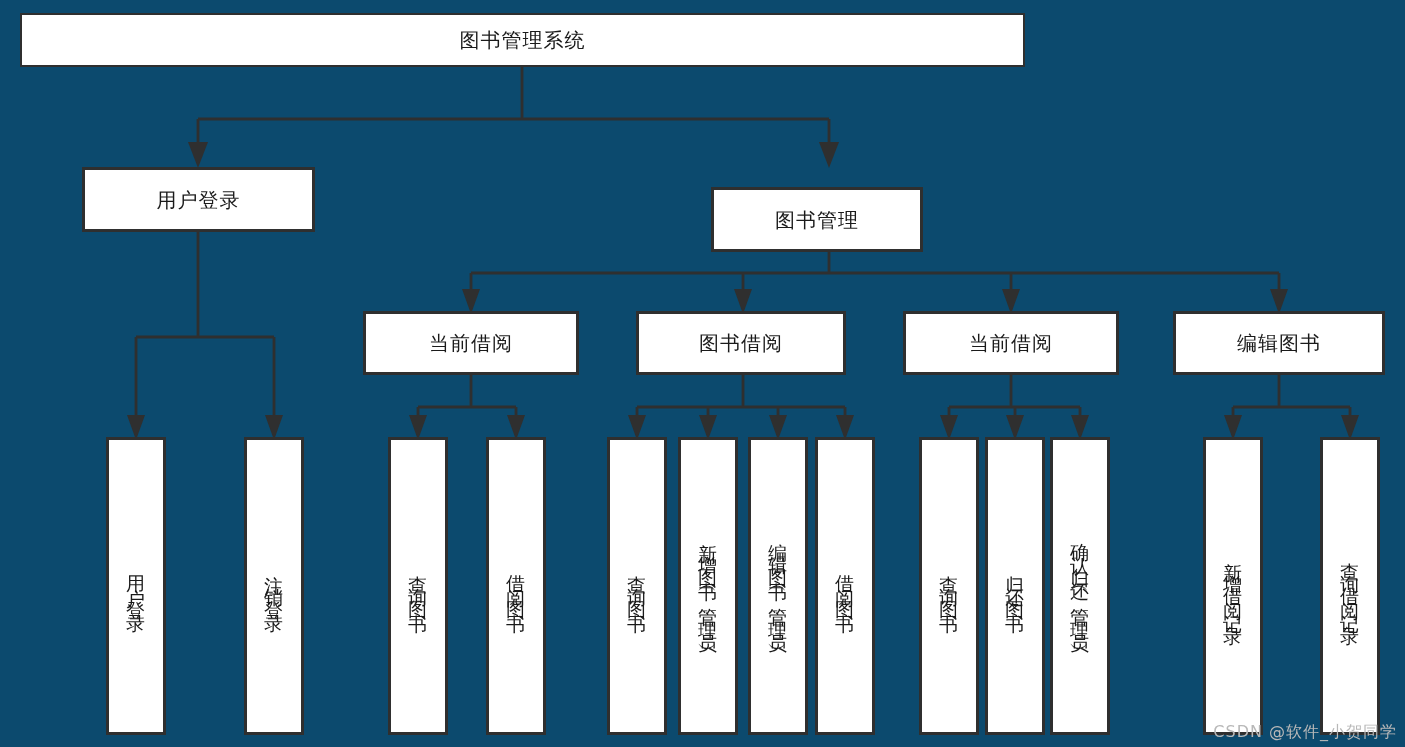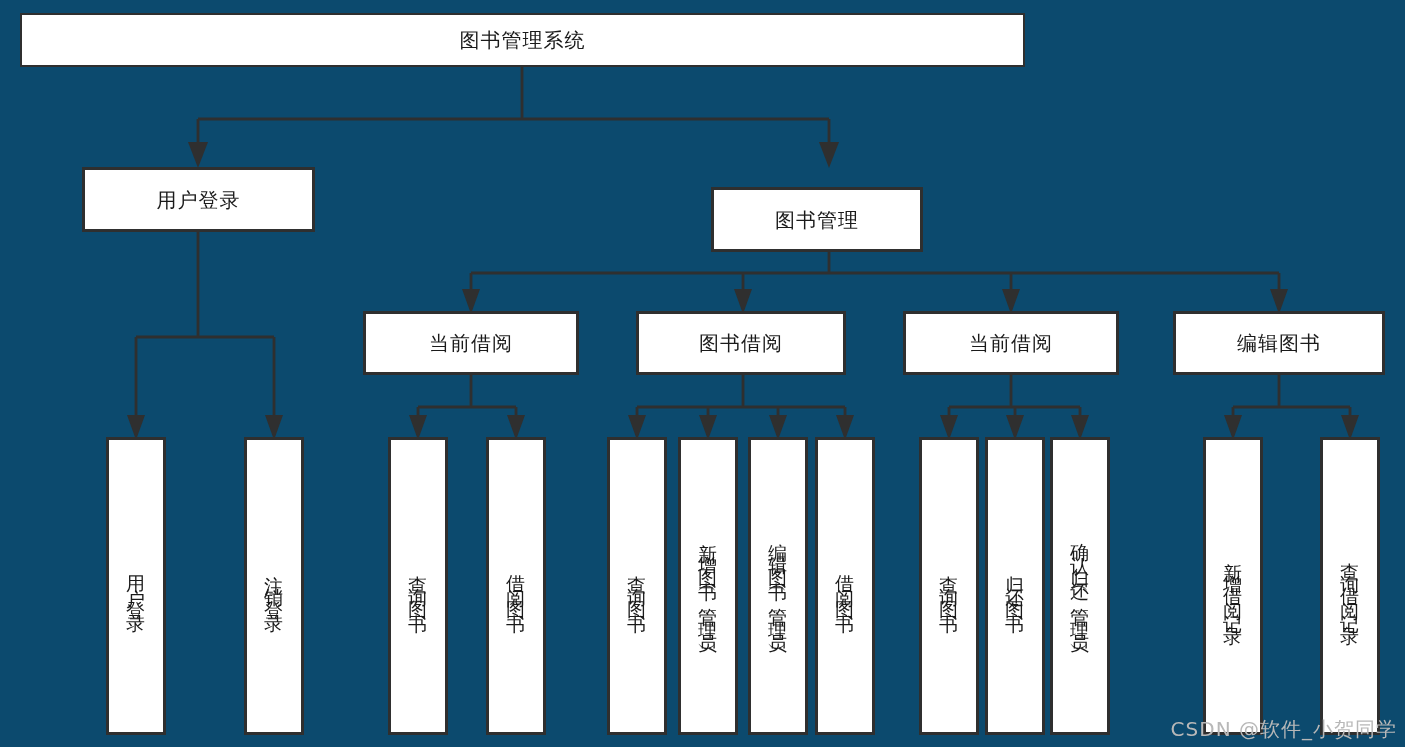--- a/index.html
+++ b/index.html
@@ -34,21 +34,21 @@
     text-orientation:mixed;
     font-size:19px;
     letter-spacing:13px;
     white-space:normal;
   }
   .node.v .lbl{display:block;}
   .watermark{
     position:absolute;
     right:8px;bottom:4px;
     color:#b8b8b8;
-    font-size:20px;
+    font-size:16px;
     letter-spacing:1px;
   }
 </style>
 </head>
 <body>
 
 <div class="canvas">
 
   <svg class="connectors" viewBox="0 0 1405 747" xmlns="http://www.w3.org/2000/svg">
     <g stroke="#2f2f2f" stroke-width="2.8" fill="none">

